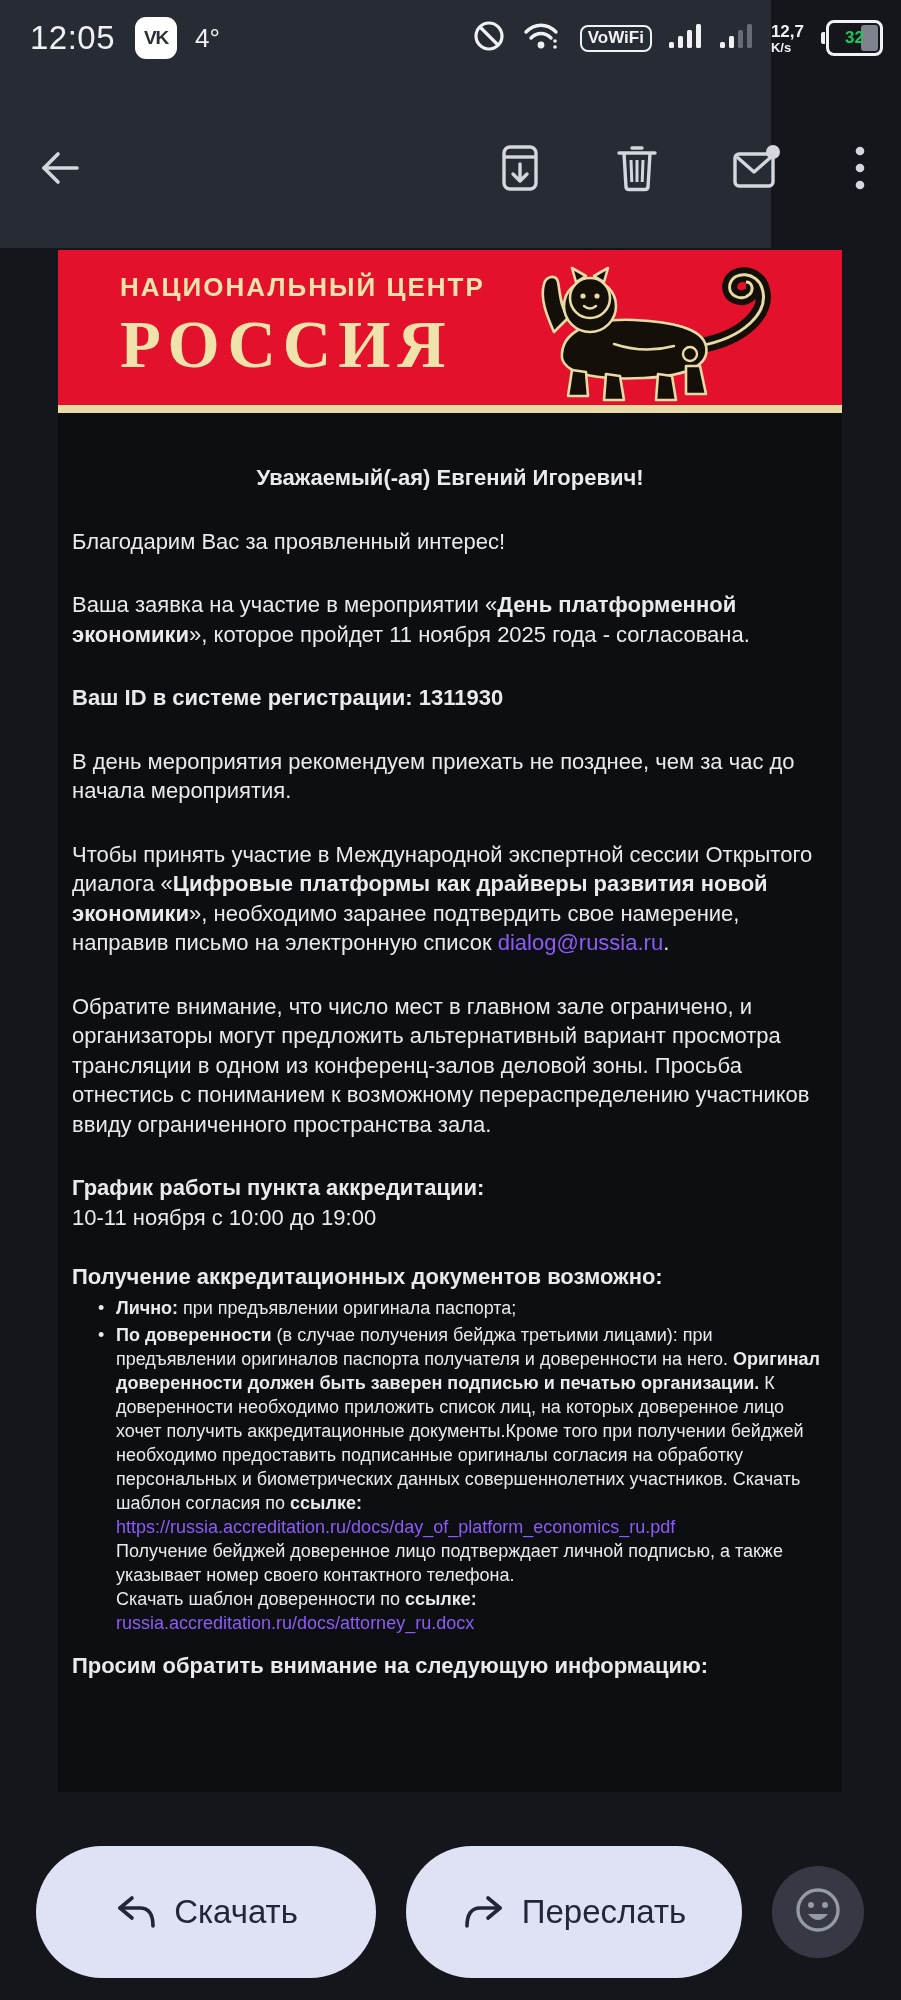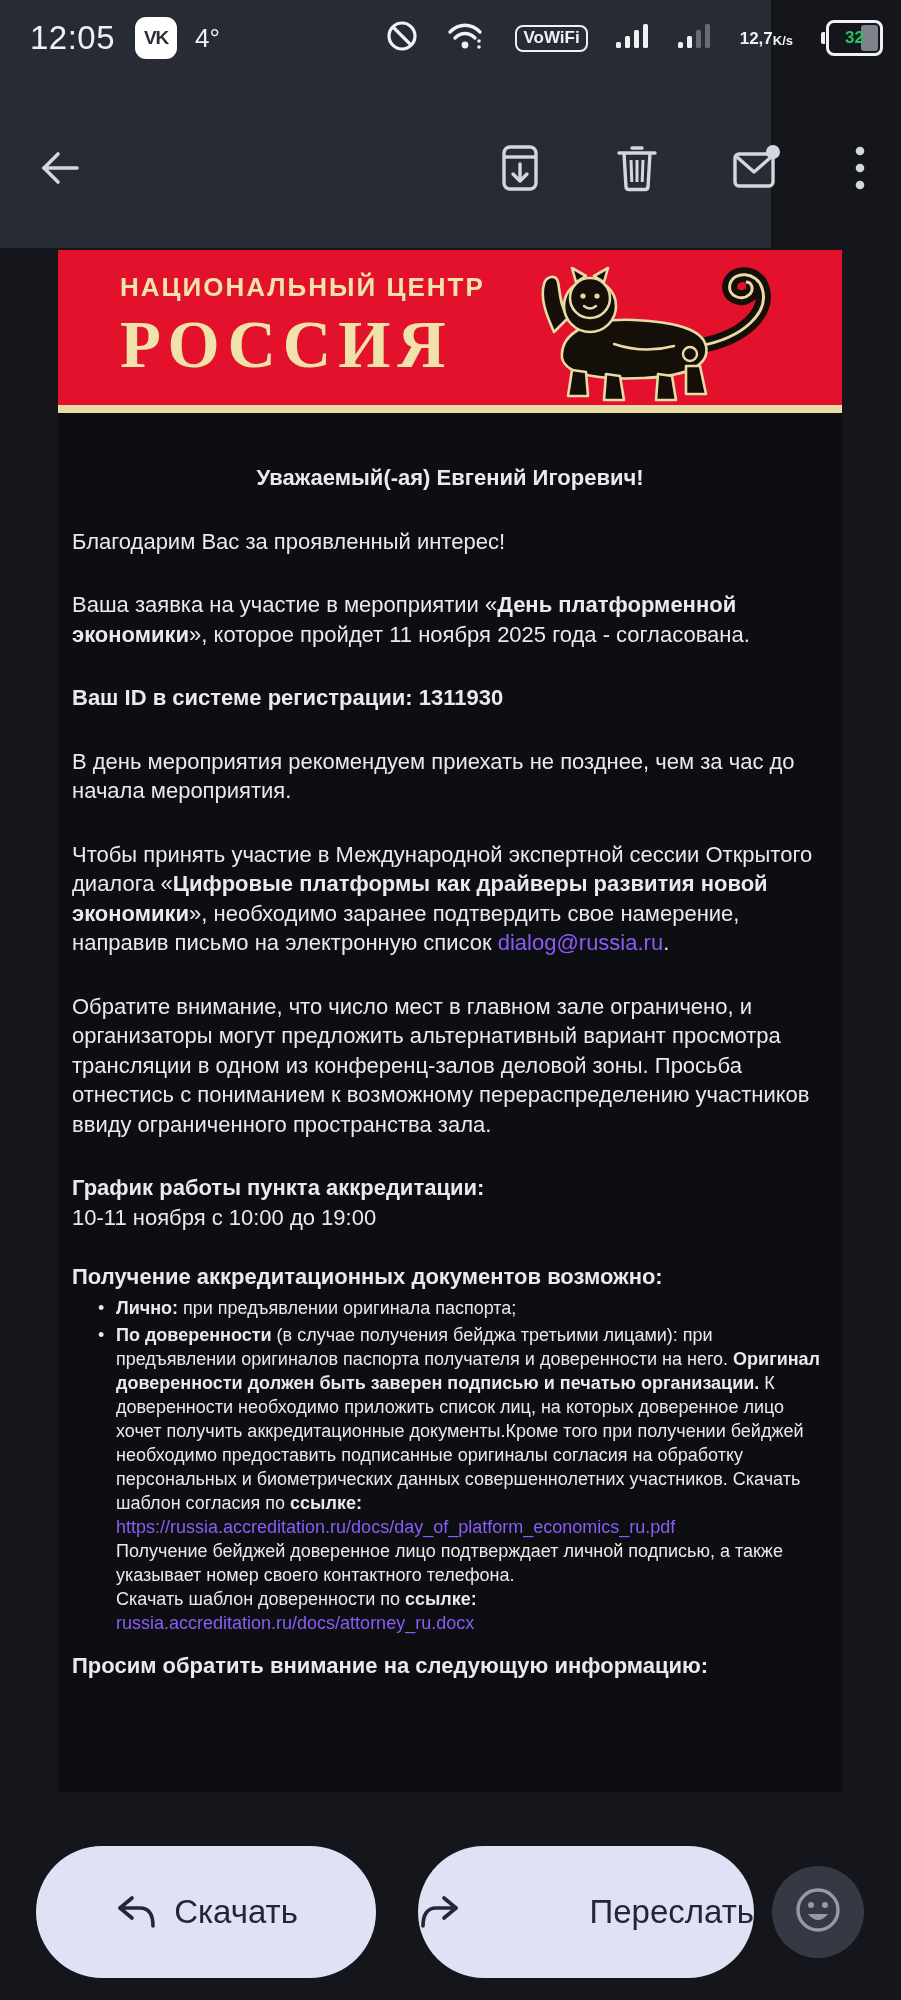--- a/index.html
+++ b/index.html
@@ -10,24 +10,24 @@
   .topband{position:absolute;left:0;top:0;width:771px;height:248px;background:#272b33;}
   .statusbar{position:absolute;left:0;top:0;width:901px;height:66px;
              display:flex;align-items:center;padding:10px 18px 0 30px;box-sizing:border-box;
              color:#f0f1f4;}
   .sb-time{font-size:33px;letter-spacing:.5px;}
   .vk-badge{width:42px;height:42px;background:#ffffff;border-radius:11px;margin-left:20px;
             display:flex;align-items:center;justify-content:center;
             color:#2b2e36;font-weight:700;font-size:19px;letter-spacing:-1px;}
   .sb-temp{font-size:26px;margin-left:18px;}
   .sb-spacer{flex:1;}
-  .sb-icons{display:flex;align-items:center;gap:28px;}
+  .sb-icons{display:flex;align-items:center;gap:17px;}
   .vowifi{border:2.5px solid #f0f1f4;border-radius:8px;padding:1px 6px 2px 6px;
           font-size:17px;font-weight:700;}
-  .speed{display:flex;flex-direction:row;align-items:flex-end;line-height:1;}
+  .speed{display:flex;flex-direction:column;align-items:flex-start;line-height:1;}
   .speed .v{font-size:17px;font-weight:700;}
   .speed .u{font-size:13px;font-weight:700;margin-top:1px;}
   .battery{position:relative;width:62px;height:32px;display:flex;align-items:center;}
   .bat-tip{width:4px;height:12px;background:#f0f1f4;border-radius:2px 0 0 2px;}
   .bat-body{flex:1;height:30px;border:3px solid #f0f1f4;border-radius:8px;margin-left:1px;
             display:flex;align-items:center;justify-content:center;position:relative;overflow:hidden;}
   .bat-fill{position:absolute;right:2px;top:2px;bottom:2px;width:34%;background:#7d828c;border-radius:3px;}
   .bat-num{position:relative;font-size:17px;font-weight:700;color:#22c55e;z-index:2;}
   .toolbar{position:absolute;left:0;top:118px;width:901px;height:100px;
            display:flex;align-items:center;}
@@ -57,21 +57,21 @@
   ul.elist li{position:relative;font-size:18px;line-height:24px;margin-top:3px;
               overflow-wrap:anywhere;}
   ul.elist li::before{content:"•";position:absolute;left:-18px;top:0;}
   
   .actions{position:absolute;left:0;top:1846px;width:901px;height:132px;}
   .pill{position:absolute;top:0;height:132px;background:#dfe2f4;border-radius:66px;
         display:flex;align-items:center;justify-content:center;gap:16px;
         color:#23263a;font-size:33px;font-weight:500;}
   .pill svg{display:block;}
   .pill.reply{left:36px;width:340px;}
-  .pill.forward{left:418px;width:336px;justify-content:space-between;}
+  .pill.forward{left:406px;width:336px;}
   .emoji-btn{position:absolute;left:772px;top:20px;width:92px;height:92px;border-radius:50%;
              background:#363943;display:flex;align-items:center;justify-content:center;}
 </style>
 </head>
 <body>
 
 <div class="topband">
 
   <div class="statusbar">
     <span class="sb-time">12:05</span>

